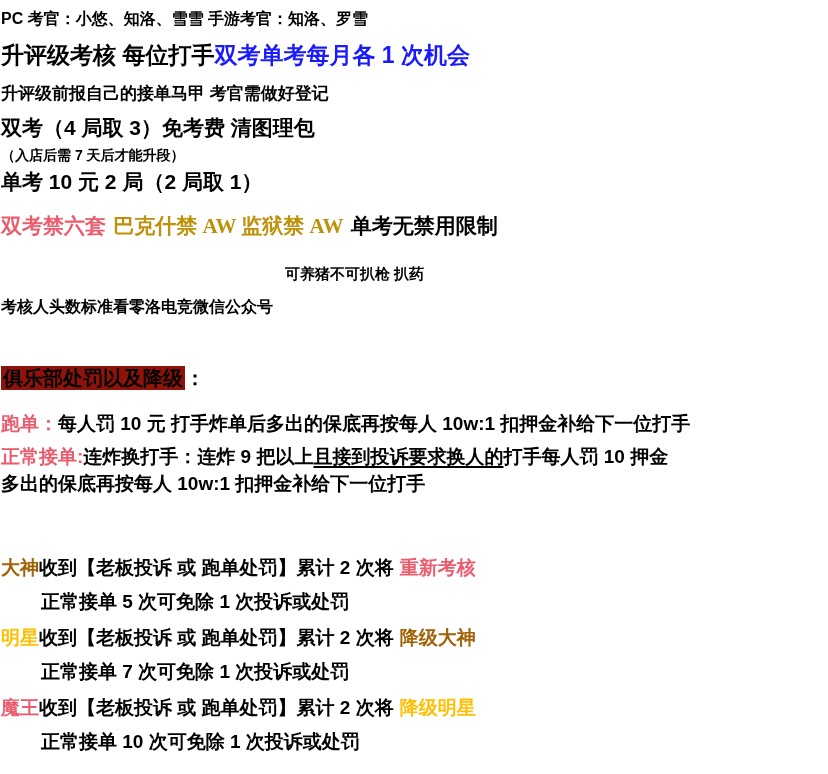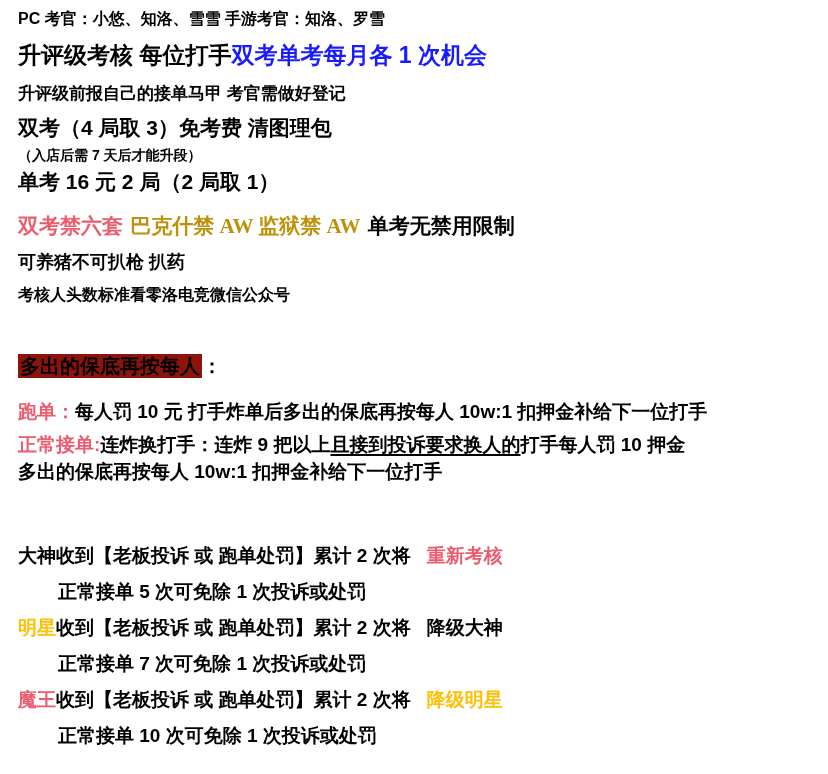--- a/index.html
+++ b/index.html
@@ -7,63 +7,63 @@
     padding: 0;
     background: #ffffff;
     width: 828px;
     height: 774px;
     overflow: hidden;
   }
   .doc {
     font-family: "Liberation Sans", "DejaVu Sans", sans-serif;
     font-weight: bold;
     color: #000000;
-    padding-left: 18px;
+    padding-left: 1px;
     box-sizing: border-box;
     width: 708px;
   }
   .line { white-space: nowrap; }
 
   
   .l-examiners   { font-size: 16px; line-height: 22px; margin-top: 8px;  }
   .l-promotion   { font-size: 23px; line-height: 30px; margin-top: 10px; }
   .l-register    { font-size: 17px; line-height: 24px; margin-top: 12px; }
   .l-double      { font-size: 21px; line-height: 30px; margin-top: 7px;  }
   .l-storenote   { font-size: 14px; line-height: 19px; margin-top: 3px;  }
   .l-single      { font-size: 21px; line-height: 30px; margin-top: 2px;  }
   .l-bans        { font-size: 21px; line-height: 30px; margin-top: 14px; }
-  .l-pig         { font-size: 18px; line-height: 30px; margin-top: 6px;  }
+  .l-pig         { font-size: 15px; line-height: 30px; margin-top: 18px; text-align: center;  }
   .l-headcount   { font-size: 16px; line-height: 22px; margin-top: 7px;  }
   .l-punishhead  { font-size: 20px; line-height: 32px; margin-top: 44px; }
   .l-runorder    { font-size: 19px; line-height: 27px; margin-top: 16px; }
   .l-complaint   { font-size: 19px; line-height: 27px; margin-top: 6px;  }
   .l-extra       { font-size: 19px; line-height: 27px;  }
   .l-tier        { font-size: 19px; line-height: 27px; margin-top: 9px;  }
   .l-tier-first  { margin-top: 57px; }
   .l-tiernote    { font-size: 19px; line-height: 27px; margin-top: 7px; padding-left: 40px; }
 
   
   .c-blue   { color: #1a1aff; }  
-  .c-blue2  { color: #000000; }  
+  .c-blue2  { color: #a16207; }  
   .c-pink   { color: #ea5c6e; }  
   .c-gold   { color: #bd920a; }  
   .c-gold2  { color: #ffbf00; }  
 
   .hl-darkred {
     background: #8e130a;
     color: #000000;
     padding: 1px 2px;
   }
   .u {
     text-decoration: underline;
     text-decoration-thickness: 2px;
     text-underline-offset: 3px;
   }
   .seg { margin-right: 0.35em; font-family: Liberation Serif, serif; }
-  .result { margin-left: 16px; font-family: Liberation Mono, monospace; }
+  .result { margin-left: 6px; }
 </style>
 </head>
 <body>
 
 <div class="doc">
 
   <div class="line l-examiners">
     <span>PC 考官：小悠、知洛、雪雪 手游考官：知洛、罗雪</span>
   </div>
 
@@ -77,37 +77,37 @@
 
   <div class="line l-double">
     <span>双考（4 局取 3）免考费 清图理包</span>
   </div>
 
   <div class="line l-storenote">
     <span>（入店后需 7 天后才能升段）</span>
   </div>
 
   <div class="line l-single">
-    <span>单考 16 元 2 局（2 局取 1）</span>
+    <span>单考 10 元 2 局（2 局取 1）</span>
   </div>
 
   <div class="line l-bans">
     <span class="c-pink seg">双考禁六套</span><span class="c-gold seg">巴克什禁 AW 监狱禁 AW</span><span>单考无禁用限制</span>
   </div>
 
   <div class="line l-pig">
     <span>可养猪不可扒枪 扒药</span>
   </div>
 
   <div class="line l-headcount">
     <span>考核人头数标准看零洛电竞微信公众号</span>
   </div>
 
   <div class="line l-punishhead">
-    <span class="hl-darkred">多出的保底再按每人</span><span>：</span>
+    <span class="hl-darkred">俱乐部处罚以及降级</span><span>：</span>
   </div>
 
   <div class="line l-runorder">
     <span class="c-pink">跑单：</span><span>每人罚 10 元 打手炸单后多出的保底再按每人 10w:1 扣押金补给下一位打手</span>
   </div>
 
   <div class="line l-complaint">
     <span class="c-pink">正常接单:</span><span>连炸换打手：连炸 9 把以上</span><span class="u">且接到投诉要求换人的</span><span>打手每人罚 10 押金</span>
   </div>
 

